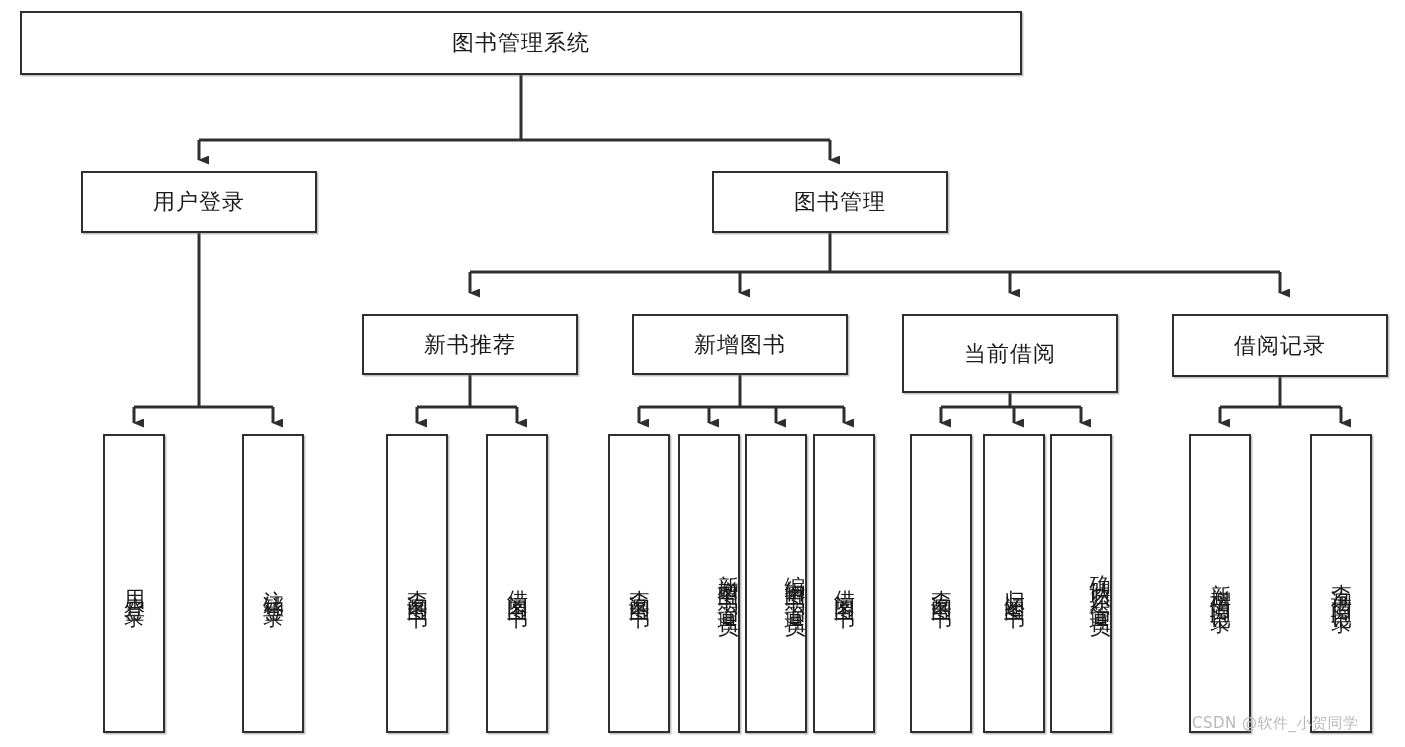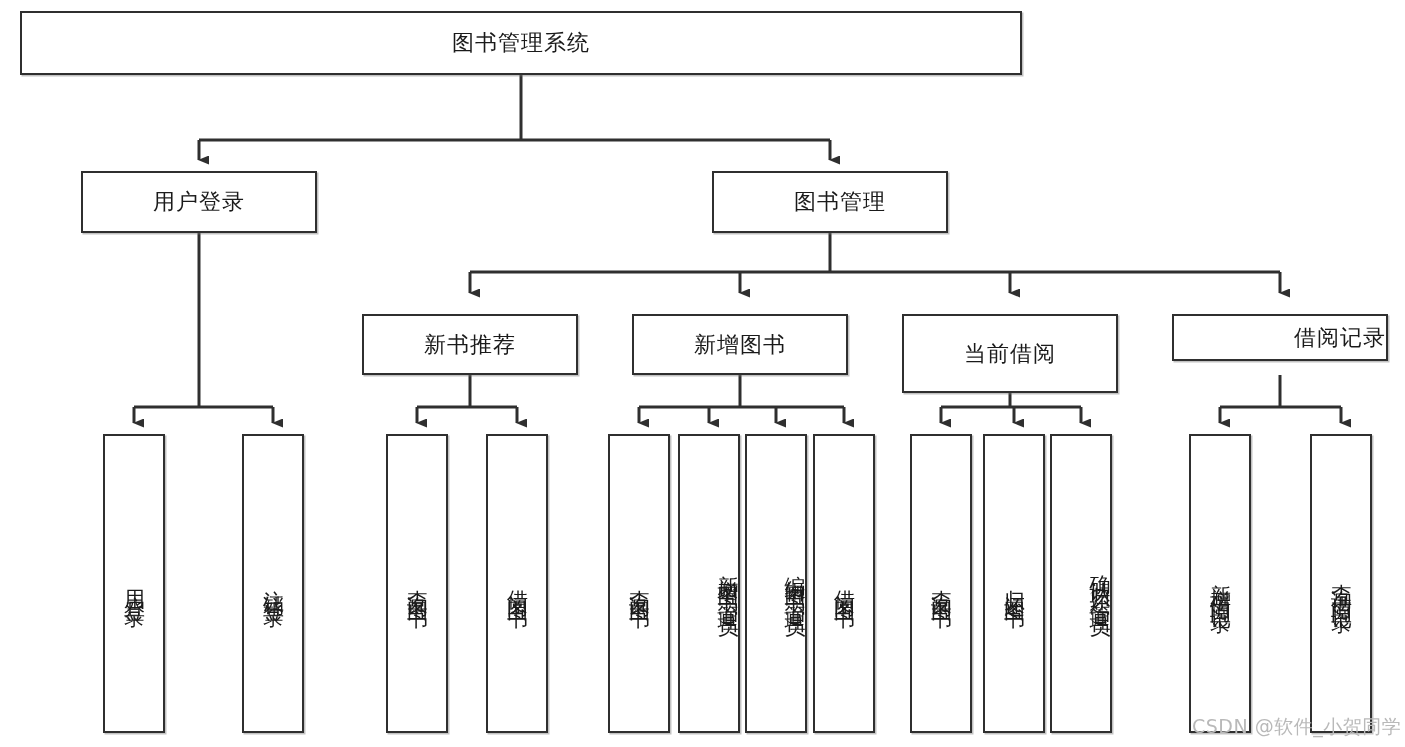--- a/index.html
+++ b/index.html
@@ -47,21 +47,21 @@
     writing-mode: vertical-rl;
     text-orientation: upright;
     letter-spacing: 6px;
     line-height: 1;
     white-space: nowrap;
     padding-top: 2px;
   }
   .watermark {
     position: absolute;
     color: #b9b9b9;
-    font-size: 19px;
+    font-size: 15px;
     white-space: nowrap;
     letter-spacing: 0.5px;
   }
 </style>
 </head>
 <body>
 
 <div id="canvas">
 
   <svg id="edges" viewBox="0 0 1405 747" xmlns="http://www.w3.org/2000/svg">
@@ -127,21 +127,21 @@
 
   <div class="node node-h" style="left:362px; top:314px; width:216px; height:61px;">
     <span>新书推荐</span>
   </div>
   <div class="node node-h" style="left:632px; top:314px; width:216px; height:61px;">
     <span>新增图书</span>
   </div>
   <div class="node node-h" style="left:902px; top:314px; width:216px; height:79px;">
     <span>当前借阅</span>
   </div>
-  <div class="node node-h" style="left:1172px; top:314px; width:216px; height:47px;justify-content:flex-end;">
+  <div class="node node-h" style="left:1172px; top:314px; width:216px; height:63px;">
     <span>借阅记录</span>
   </div>
 
   <div class="node node-v" style="left:103px; top:434px; width:62px; height:299px;">
     <span>用户登录</span>
   </div>
   <div class="node node-v" style="left:242px; top:434px; width:62px; height:299px;">
     <span>注销登录</span>
   </div>
   <div class="node node-v" style="left:386px; top:434px; width:62px; height:299px;">

